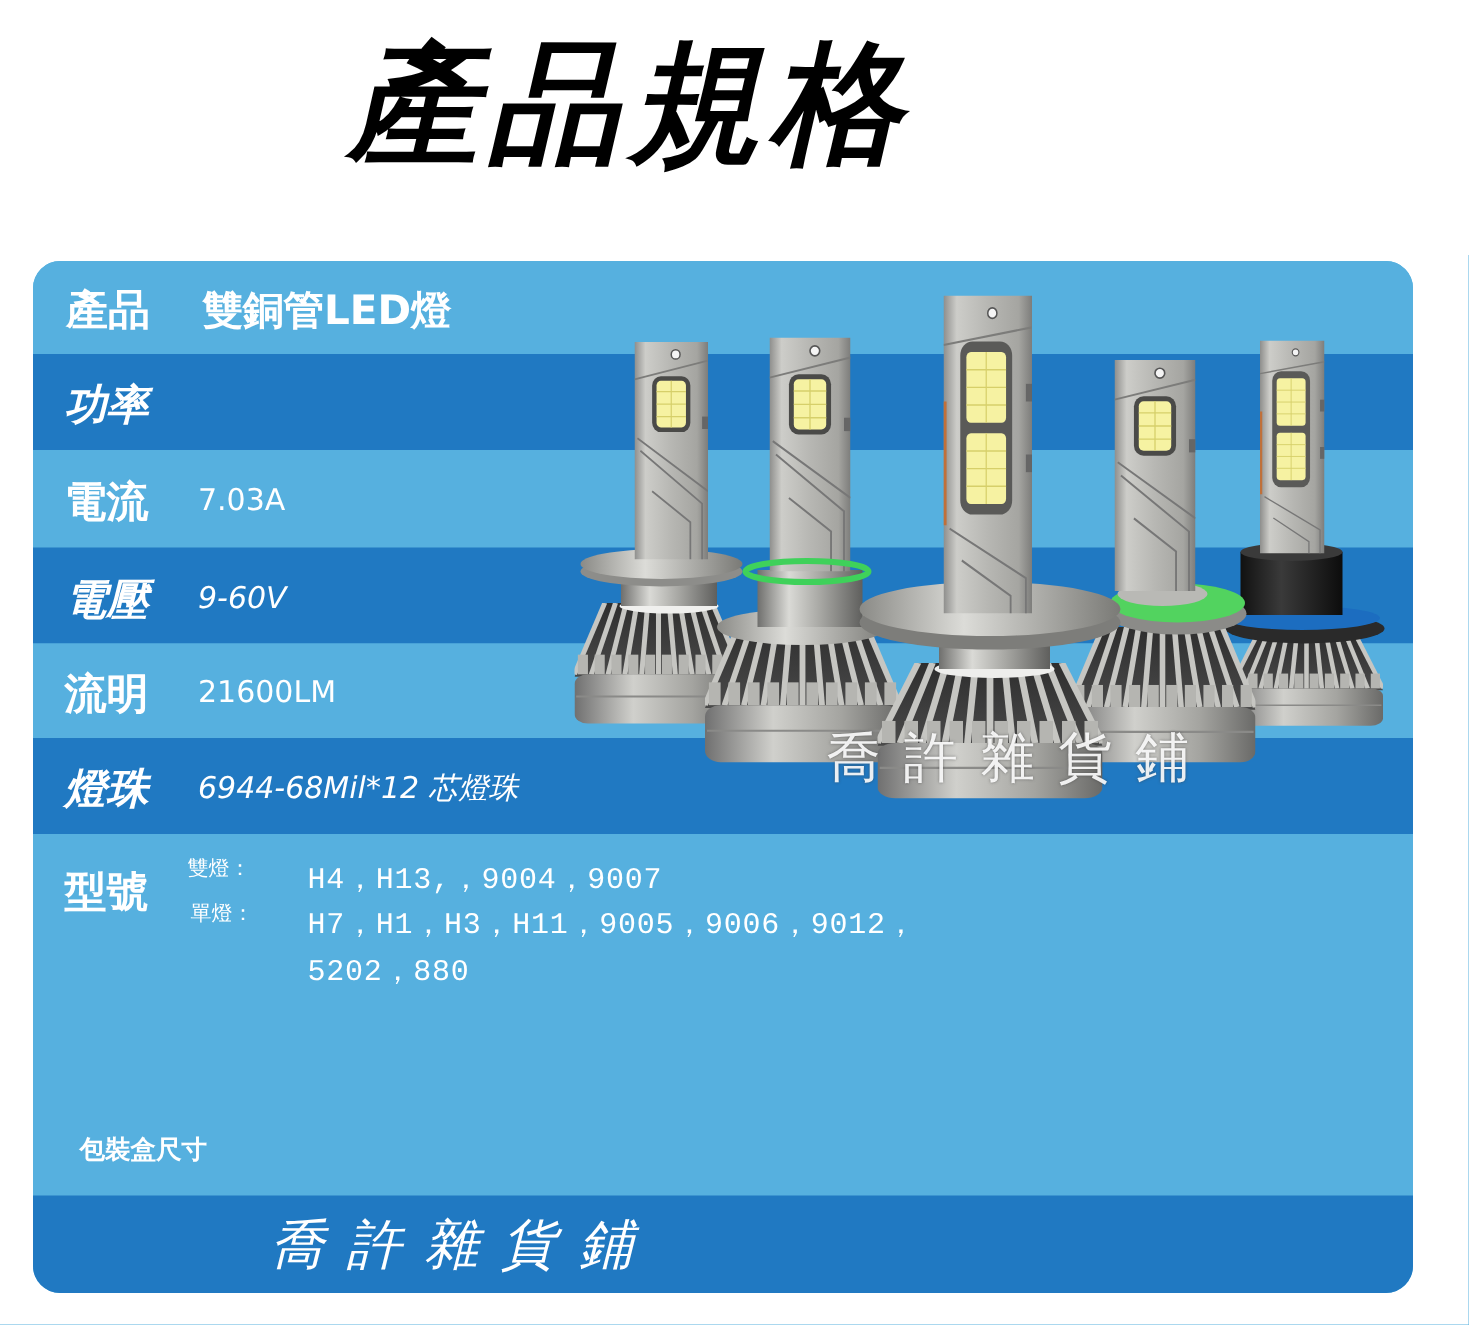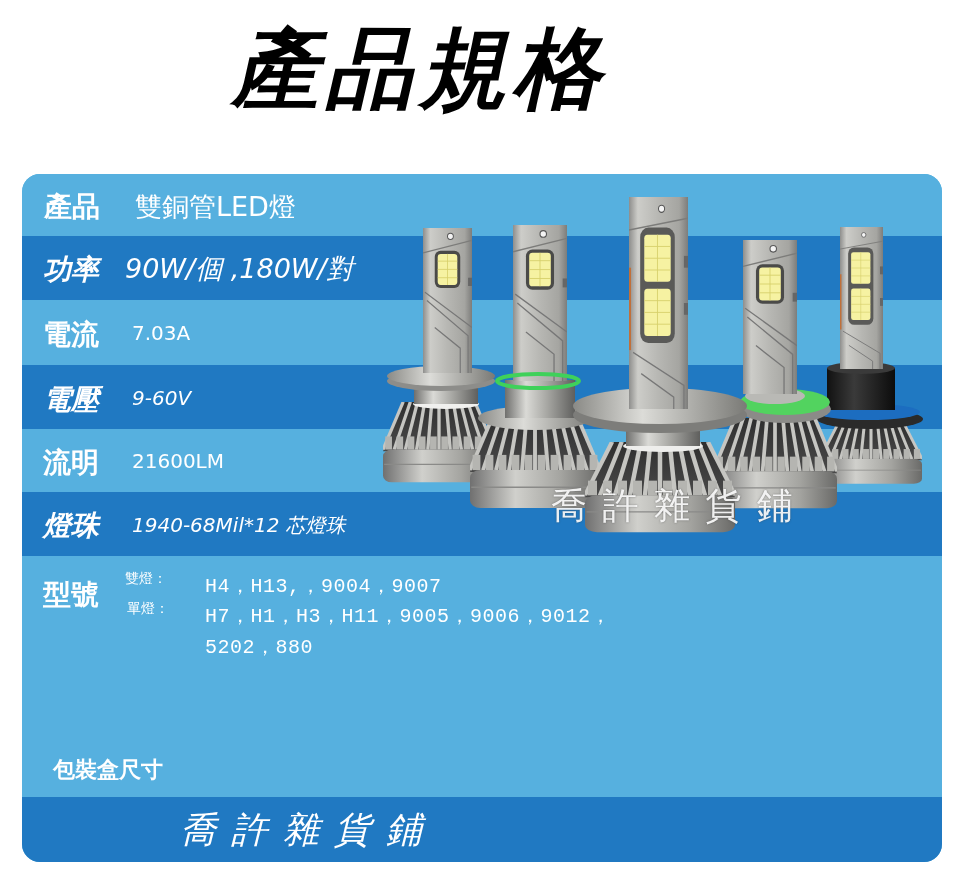--- a/index.html
+++ b/index.html
@@ -9,69 +9,68 @@
            line-height:106px; letter-spacing:6px; transform:skewX(-13deg); transform-origin:left bottom;
            font-family:"DejaVu Sans","Liberation Sans",sans-serif; }
   .panel { position:absolute; left:22px; top:174px; width:920px; height:688px;
            border-radius:18px; overflow:hidden; background:#56b0df; }
   .row { position:absolute; left:0; width:920px; color:#fff; }
   .row.light { background:#56b0df; }
   .row.dark  { background:#2079c2;font-style:italic; }
   .lbl { position:absolute; font-weight:bold; font-size:28px; white-space:nowrap; }
   .val { position:absolute; font-size:20px; white-space:nowrap; }
   .val.big { font-size:27px; }
-  .val.bold { font-weight:normal; }
+  .val.bold { font-weight:bold; }
   .sub { position:absolute; font-weight:normal; font-size:14px; white-space:nowrap; }
   .mline { position:absolute; font-size:20px; white-space:nowrap; letter-spacing:0.5px;font-family:Liberation Mono, monospace; }
   .footer { position:absolute; left:158px; font-size:36px; letter-spacing:2px; white-space:nowrap; }
   .bulbs { position:absolute; left:0; top:0; width:979px; height:883px; pointer-events:none; }
   .watermark { position:absolute; left:551px; top:484px; font-size:36px; letter-spacing:2px;
                color:rgba(255,255,255,0.9); white-space:nowrap;
                text-shadow:0 0 2px rgba(60,60,60,0.6); line-height:44px; }
 </style>
 </head>
 <body>
 
 <div class="title">產品規格</div>
 
 <div class="panel">
   <div class="row light" style="top:0;height:62px">
     <span class="lbl" style="left:22px;top:14px">產品</span>
     <span class="val big bold" style="left:113px;top:15px">雙銅管LED燈</span>
   </div>
   <div class="row dark" style="top:62px;height:64px">
     <span class="lbl" style="left:21px;top:15px">功率</span>
-    <span class="val big" style="left:103px;top:15px">90W/個 ,180W/對</span>
   </div>
   <div class="row light" style="top:126px;height:65px">
     <span class="lbl" style="left:21px;top:16px">電流</span>
     <span class="val" style="left:110px;top:21px">7.03A</span>
   </div>
   <div class="row dark" style="top:191px;height:64px">
     <span class="lbl" style="left:21px;top:16px">電壓</span>
     <span class="val" style="left:110px;top:21px">9-60V</span>
   </div>
   <div class="row light" style="top:255px;height:63px">
     <span class="lbl" style="left:21px;top:15px">流明</span>
     <span class="val" style="left:110px;top:20px">21600LM</span>
   </div>
   <div class="row dark" style="top:318px;height:64px">
     <span class="lbl" style="left:21px;top:15px">燈珠</span>
-    <span class="val" style="left:110px;top:20px">1940-68Mil*12 芯燈珠</span>
+    <span class="val" style="left:110px;top:20px">6944-68Mil*12 芯燈珠</span>
   </div>
   <div class="row light" style="top:382px;height:113px">
     <span class="lbl" style="left:21px;top:20px">型號</span>
     <span class="sub" style="left:103px;top:14px">雙燈：</span>
     <span class="mline" style="left:183px;top:16px">H4，H13,，9004，9007</span>
     <span class="sub" style="left:105px;top:44px">單燈：</span>
     <span class="mline" style="left:183px;top:46px">H7，H1，H3，H11，9005，9006，9012，</span>
     <span class="mline" style="left:183px;top:77px">5202，880</span>
   </div>
   <div class="row light" style="top:559px;height:64px">
-    <span class="lbl" style="left:31px;top:22px;font-size:22px">包裝盒尺寸</span>
+    <span class="lbl" style="left:31px;top:22px;font-size:17px">包裝盒尺寸</span>
   </div>
   <div class="row dark" style="top:623px;height:65px">
     <span class="footer" style="top:9px">喬 許 雜 貨 鋪</span>
   </div>
 </div>
 
 <svg class="bulbs" viewBox="0 0 979 883">
   <defs>
     <linearGradient id="bodyGrad" x1="0" y1="0" x2="1" y2="0">
       <stop offset="0" stop-color="#8e8e8c"></stop>

